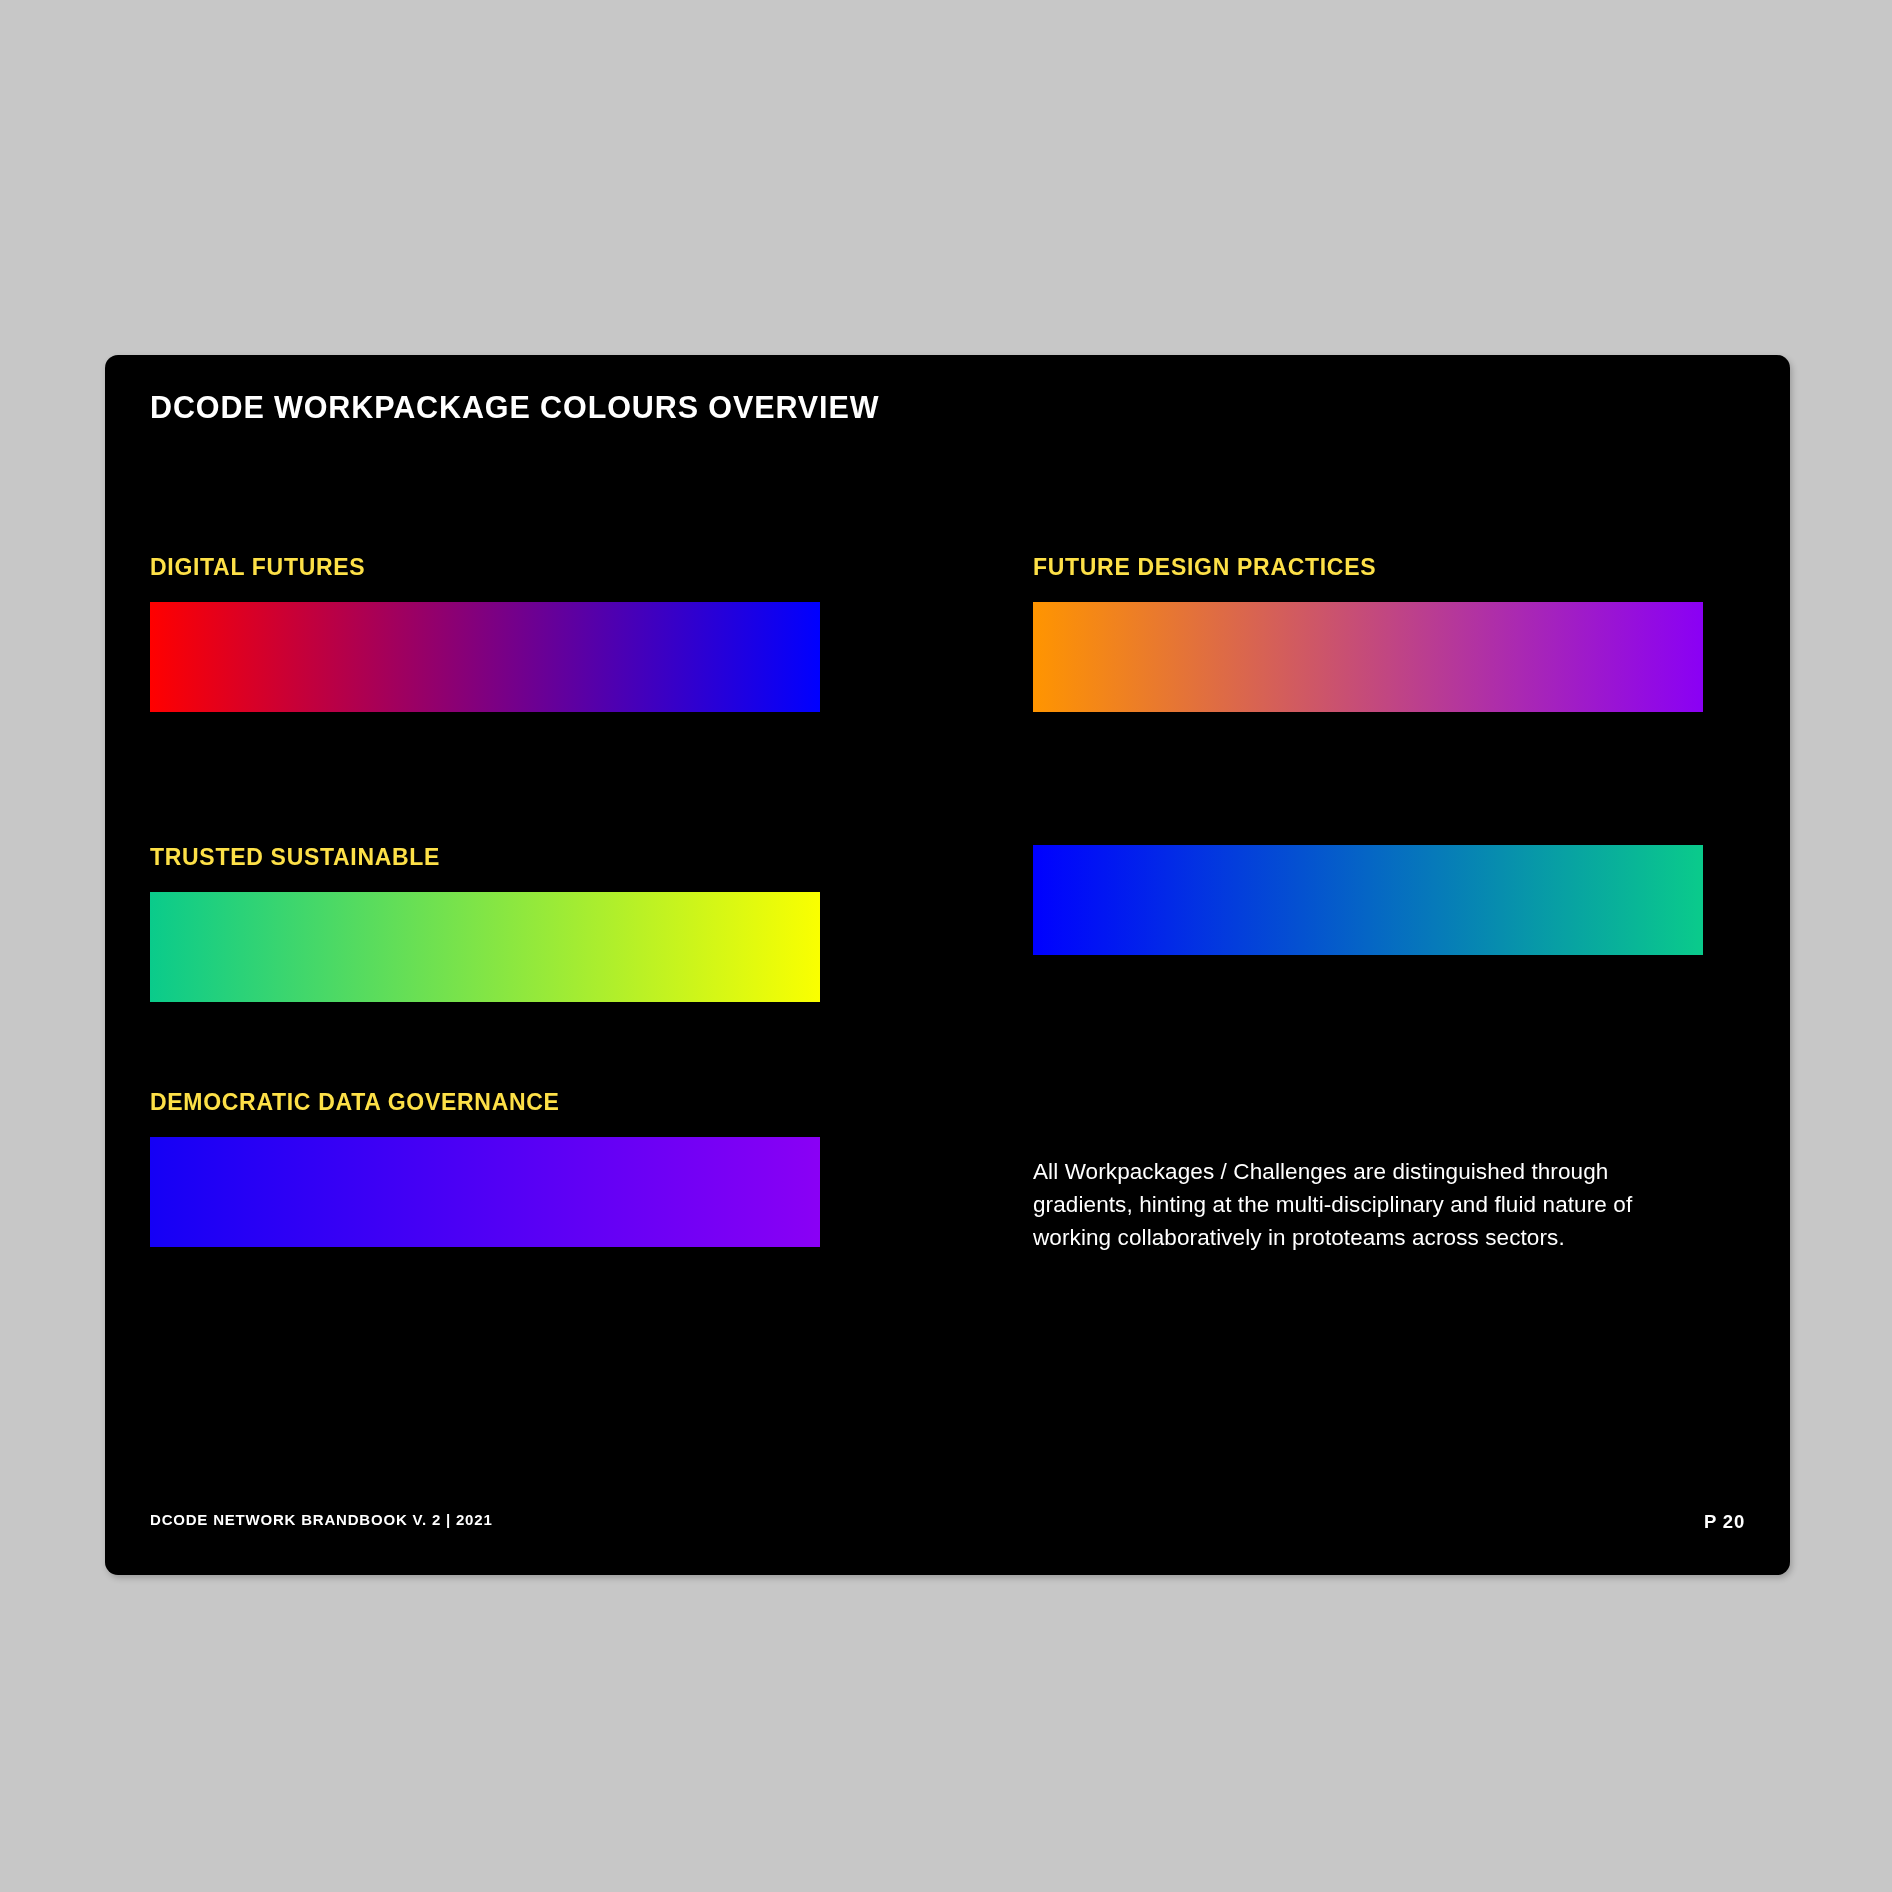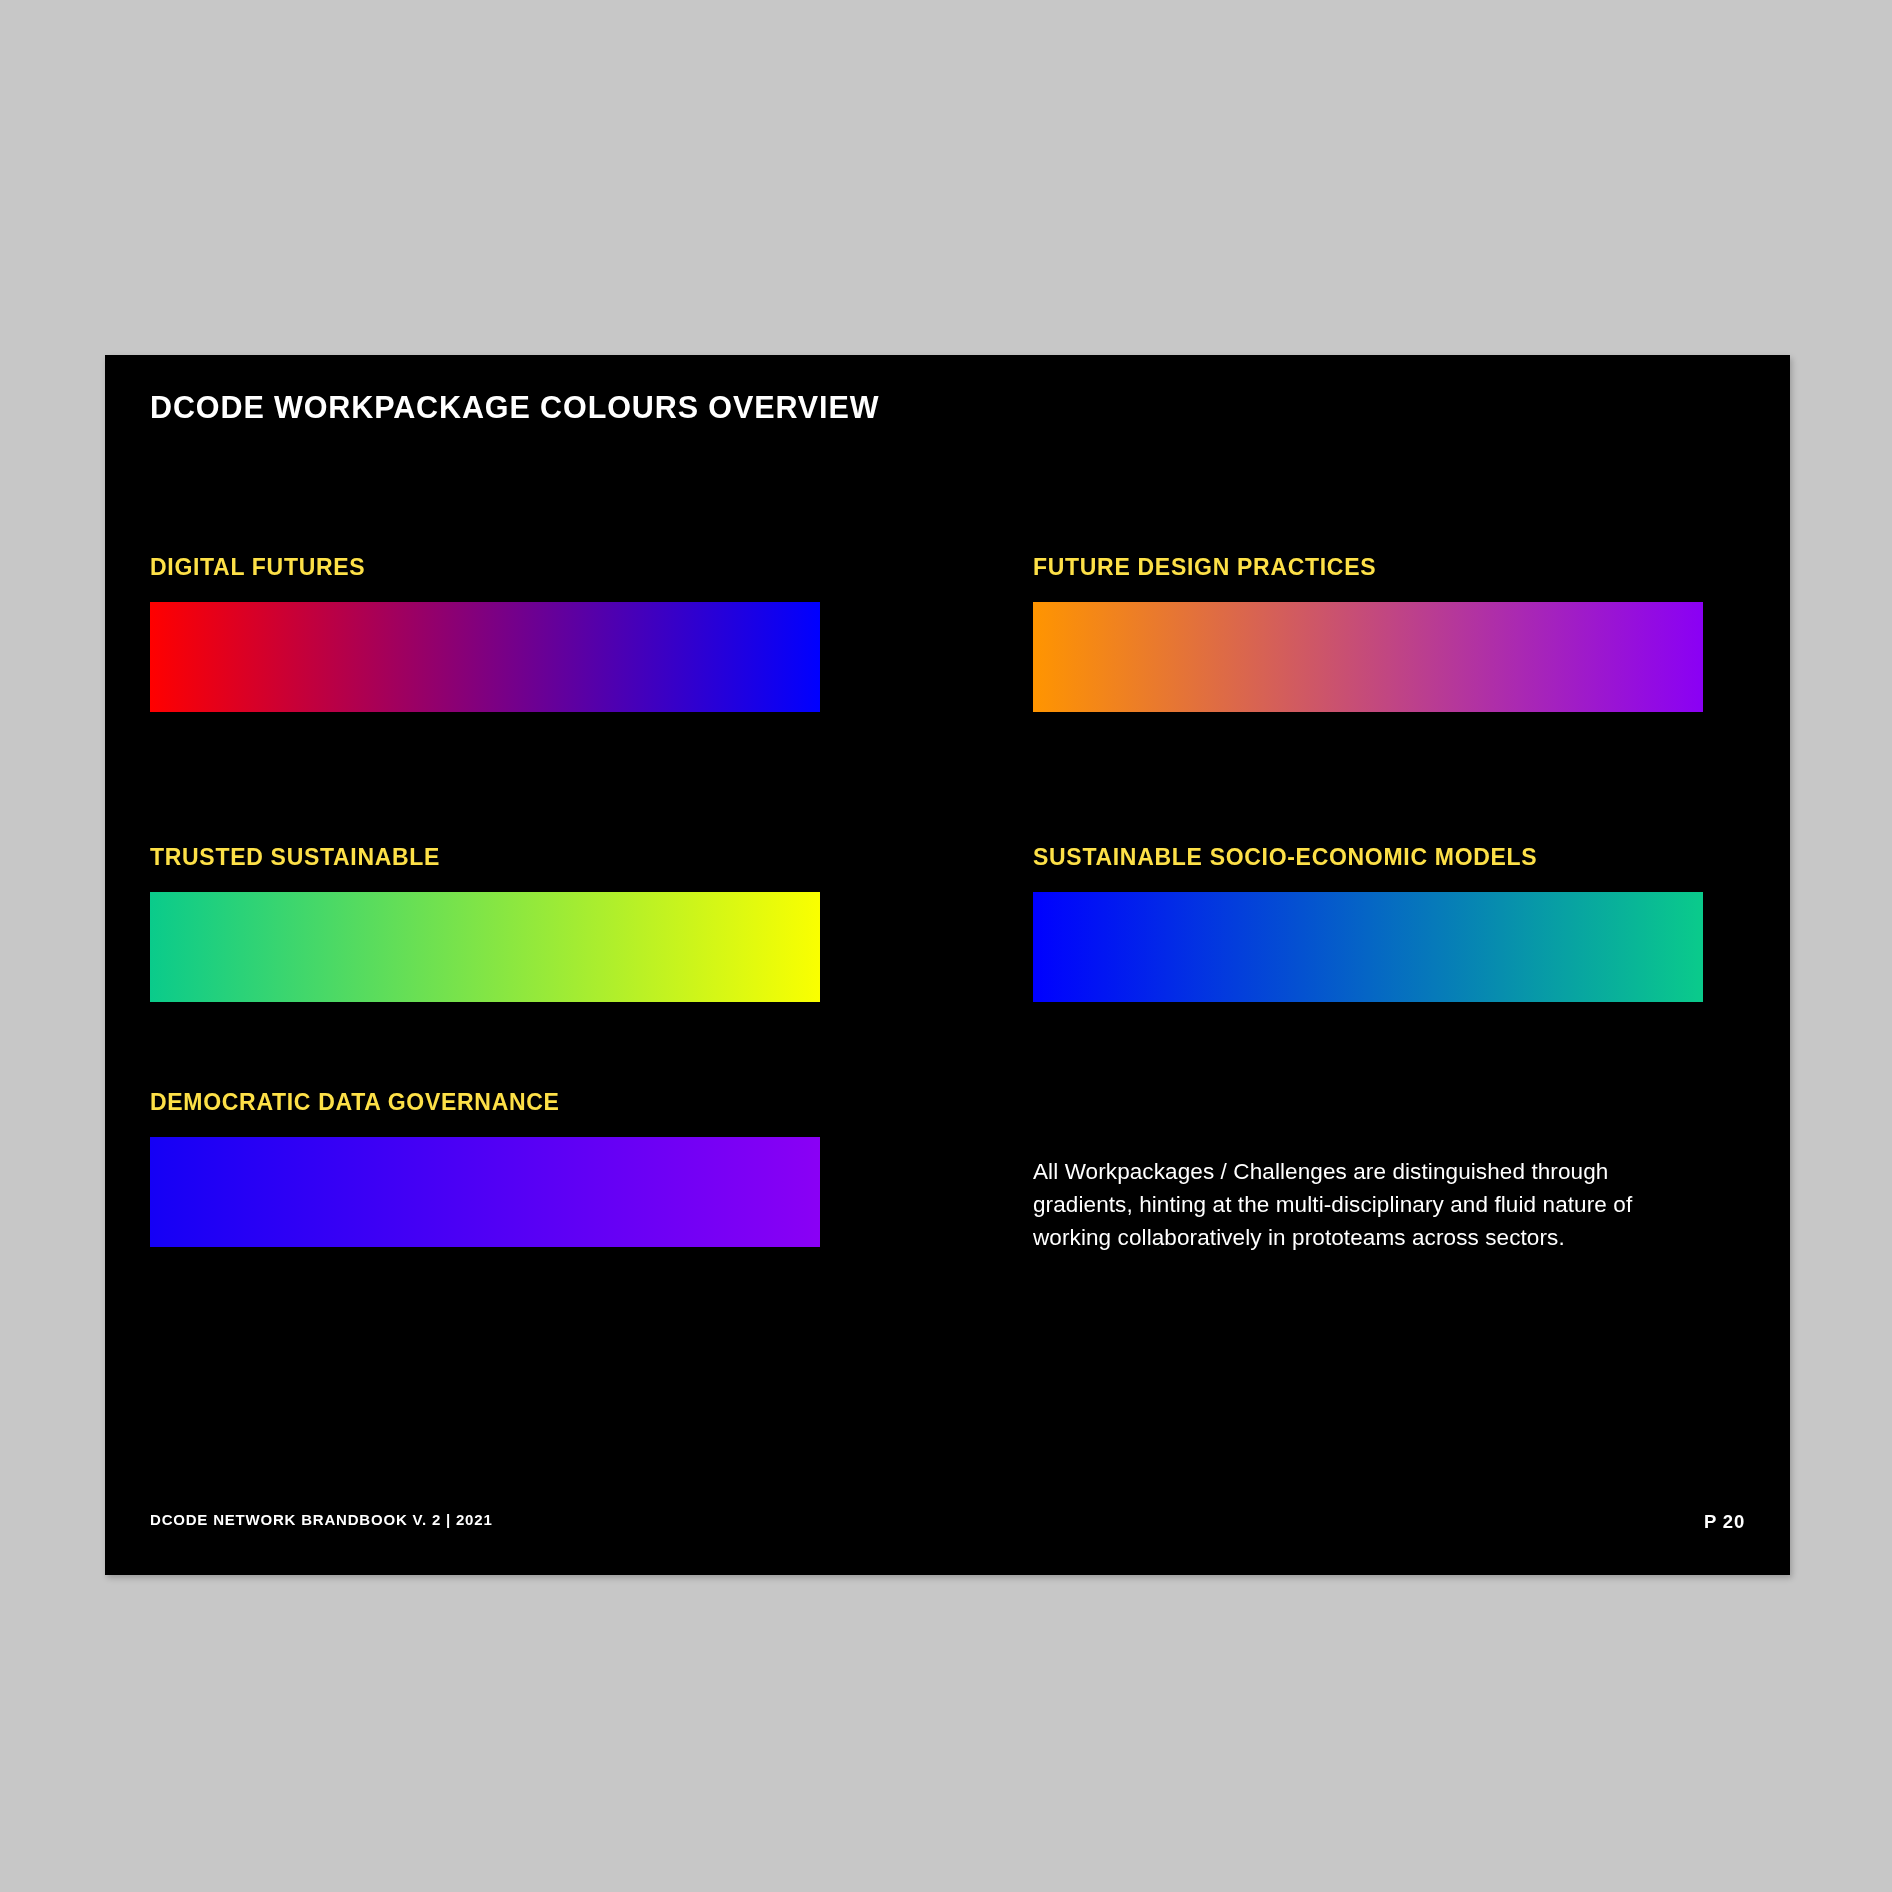--- a/index.html
+++ b/index.html
@@ -98,41 +98,40 @@
     color: #ffffff;
     font-size: 18.5px;
     font-weight: bold;
     letter-spacing: 0.8px;
     white-space: nowrap;
   }
 </style>
 </head>
 <body style="background: rgb(199, 199, 199);">
 
-<div id="slide" style="background: rgb(0, 0, 0);">
+<div id="slide" style="background: rgb(0, 0, 0); border-radius: 13px;">
 
   <div id="slide-title">DCODE WORKPACKAGE COLOURS OVERVIEW</div>
 
   <div class="swatch-group col-left row-1">
     <div class="swatch-label">DIGITAL FUTURES</div>
     <div class="swatch-bar" style="background: linear-gradient(to right, rgb(255, 0, 0) 0%, rgb(0, 0, 255) 100%);"></div>
   </div>
 
   <div class="swatch-group col-right row-1">
     <div class="swatch-label">FUTURE DESIGN PRACTICES</div>
     <div class="swatch-bar" style="background: linear-gradient(to right, rgb(255, 149, 0) 0%, rgb(138, 0, 245) 100%);"></div>
   </div>
 
   <div class="swatch-group col-left row-2">
     <div class="swatch-label">TRUSTED SUSTAINABLE</div>
     <div class="swatch-bar" style="background: linear-gradient(to right, rgb(10, 203, 139) 0%, rgb(250, 255, 0) 100%);"></div>
   </div>
 
   <div class="swatch-group col-right row-2">
-    <div class="swatch-label">SUSTAINABLE SOCIO-ECONOMIC MODELS</div>
     <div class="swatch-bar" style="background: linear-gradient(to right, rgb(0, 0, 255) 0%, rgb(10, 203, 139) 100%);"></div>
   </div>
 
   <div class="swatch-group col-left row-3">
     <div class="swatch-label">DEMOCRATIC DATA GOVERNANCE</div>
     <div class="swatch-bar" style="background: linear-gradient(to right, rgb(21, 0, 245) 0%, rgb(138, 0, 245) 100%);"></div>
   </div>
 
   <div id="note-block">
     <p id="note-text">All Workpackages / Challenges are distinguished through gradients, hinting at the multi-disciplinary and fluid nature of working collaboratively in prototeams across sectors.</p>

